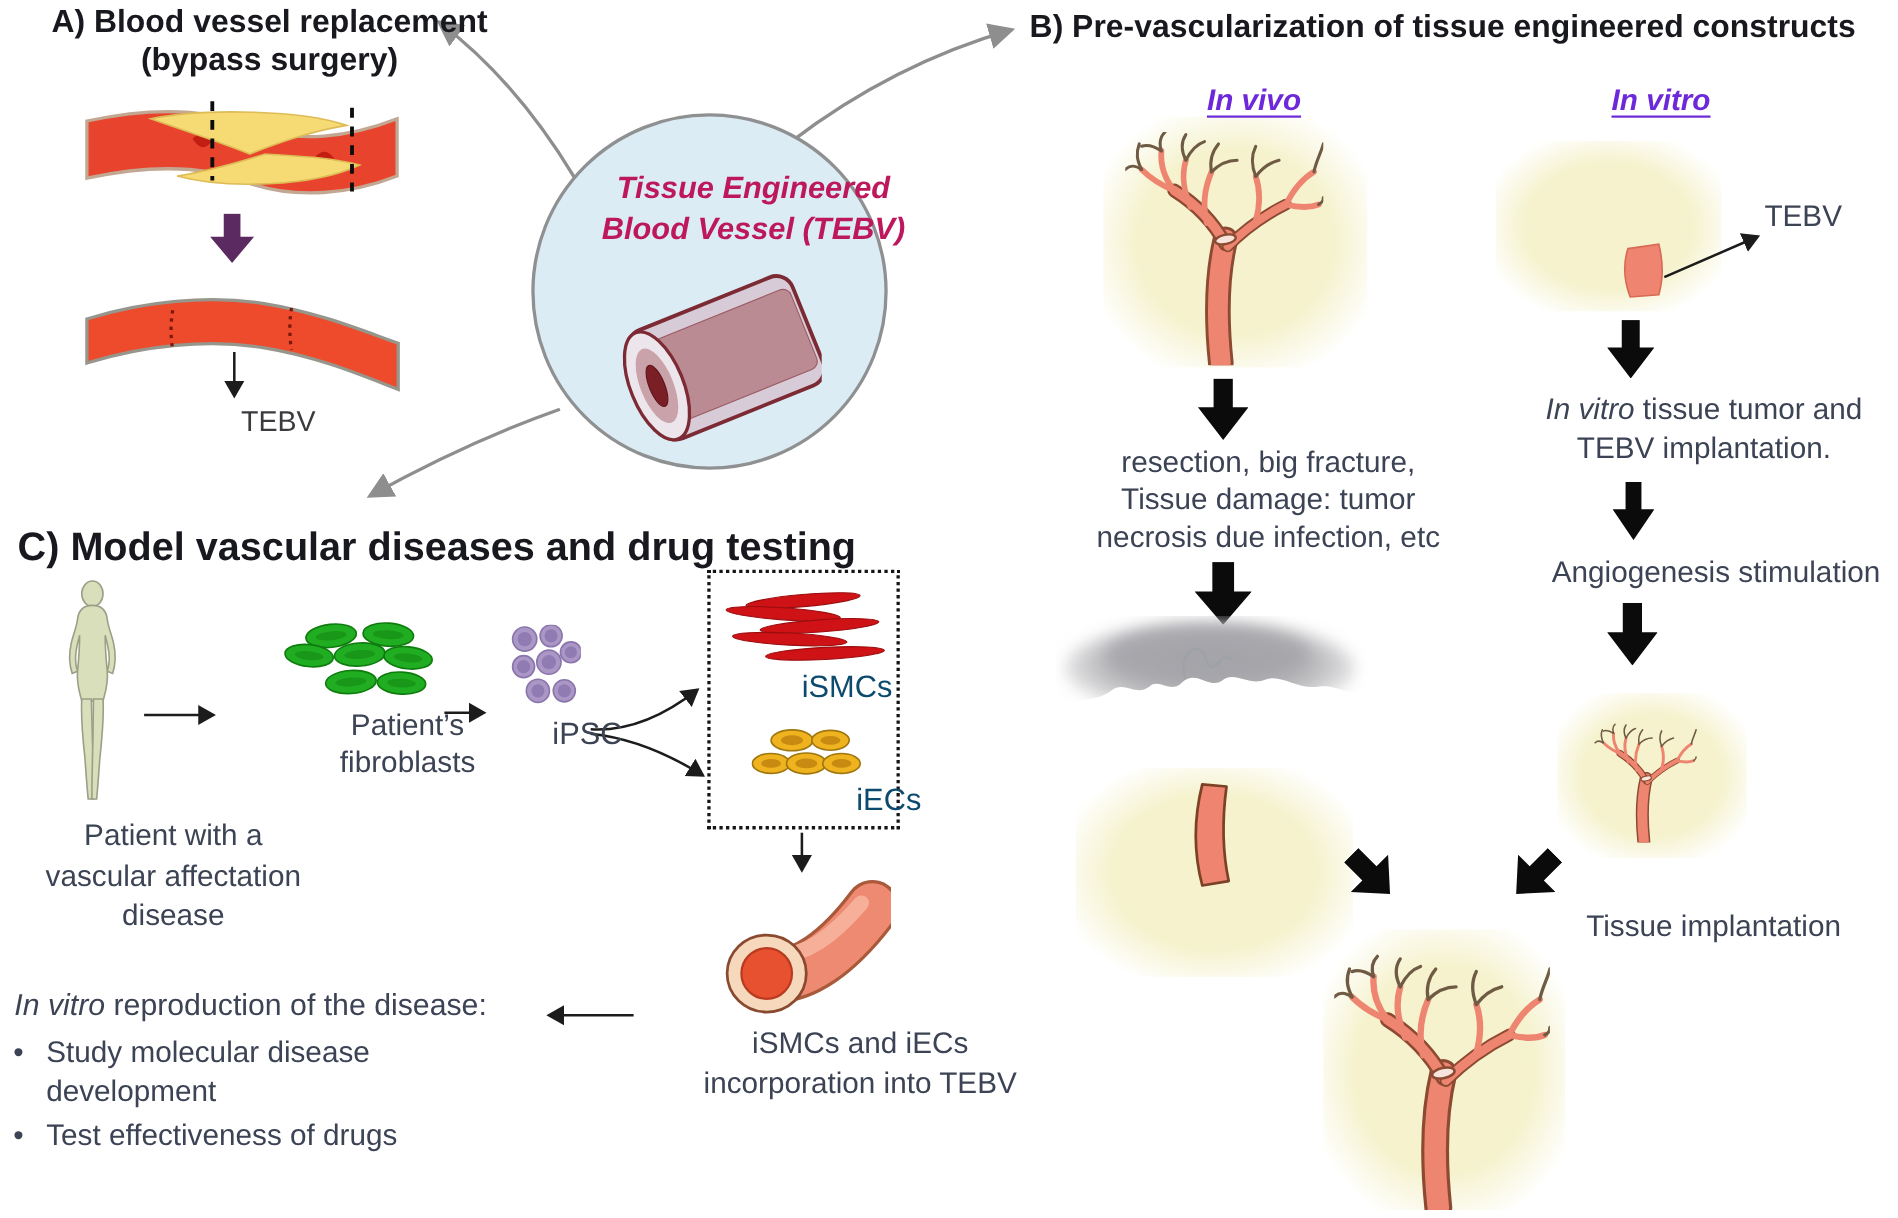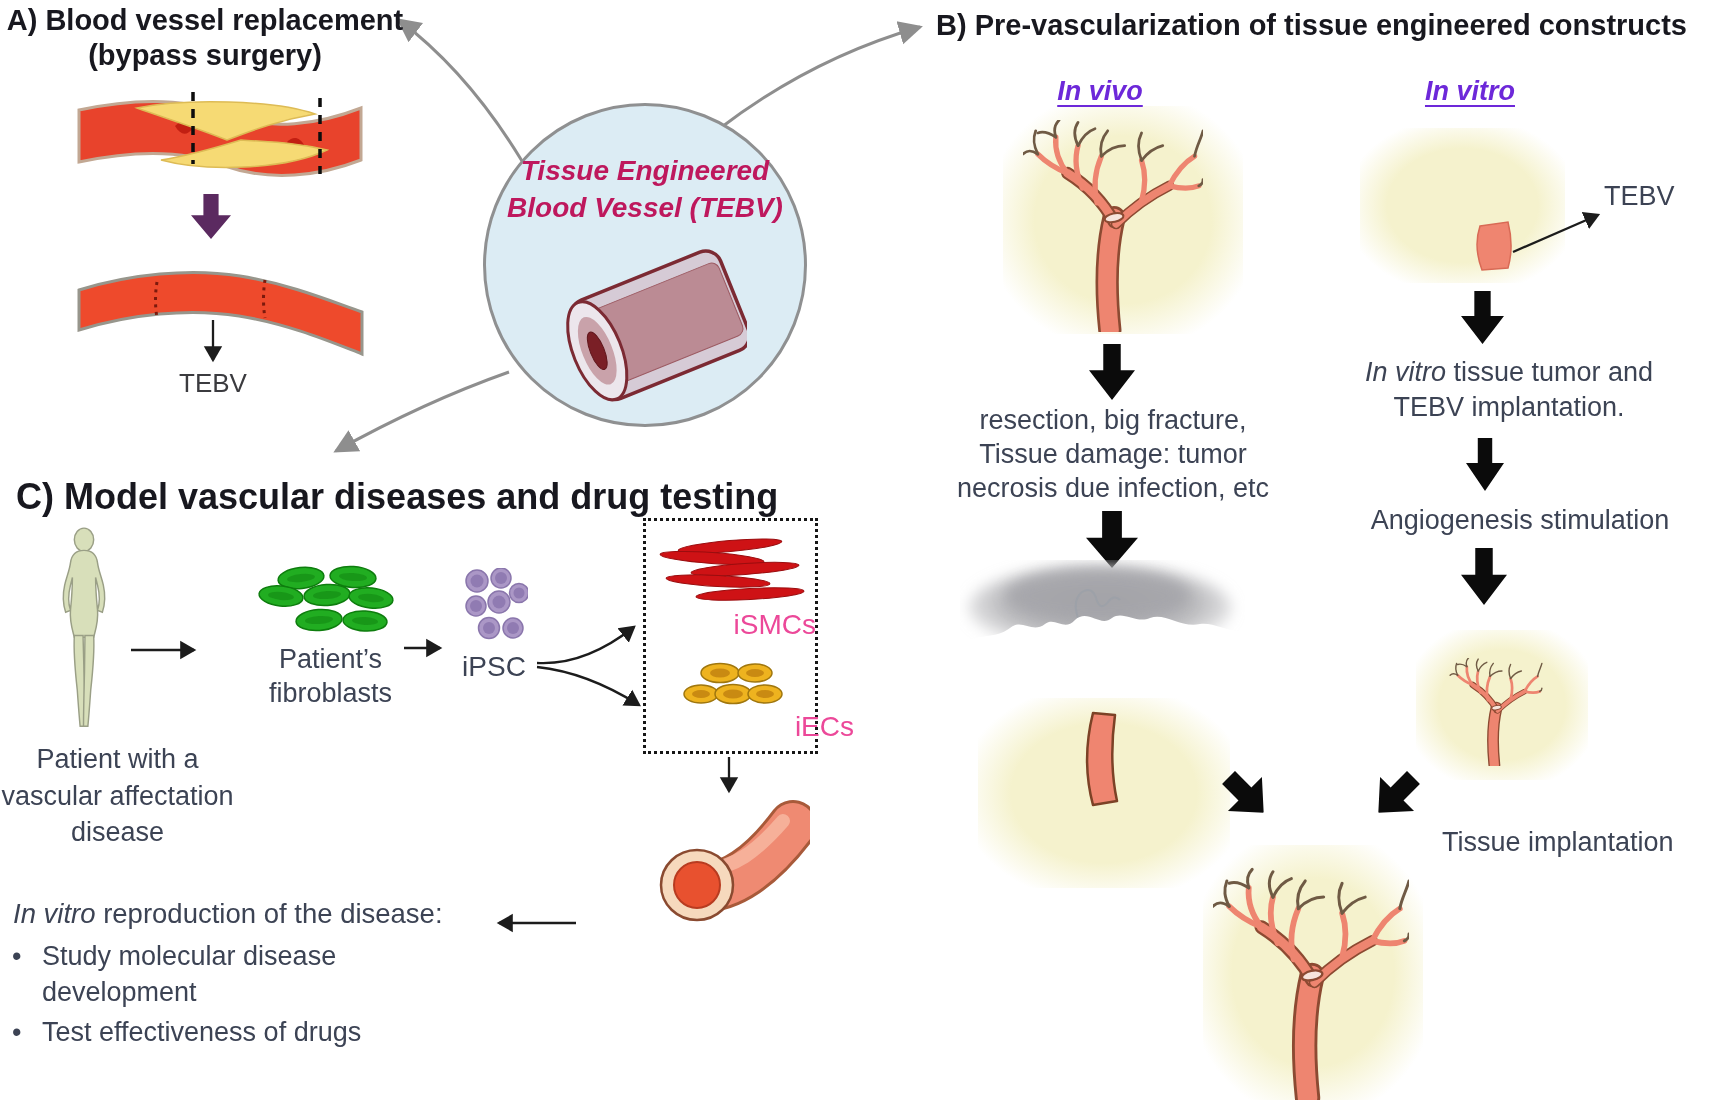--- a/index.html
+++ b/index.html
@@ -1,22 +1,22 @@
 <!DOCTYPE html>
 <html><head>
 <meta charset="utf-8">
 <style>
   html,body{margin:0;padding:0;background:#fff;}
   .canvas{position:relative;width:1725px;height:1107px;background:#ffffff;overflow:hidden;
           font-family:"Liberation Sans",sans-serif;}
   .abs{position:absolute;}
   .h{font-weight:bold;color:#18181f;font-size:29px;line-height:35px;white-space:nowrap;}
   .t{color:#3c4354;font-size:27px;line-height:34px;}
-  .c{text-align:center;}
-  .lblblue{color:#ec4899;font-size:28px;text-align:right;}
+  .c{text-align:center;margin-left:40px;}
+  .lblblue{color:#0c4a6e;font-size:28px;}
   .ital{font-style:italic;}
   .uhead{font-size:27px;font-style:italic;font-weight:600;color:#6d28d9;
          text-decoration:underline;text-decoration-thickness:2px;text-underline-offset:5px;}
   .circle{border-radius:50%;background:#dcecf4;border:3px solid #8f9091;box-sizing:border-box;}
   .ctext{font-size:28px;font-weight:bold;font-style:italic;color:#be185d;line-height:37px;}
   .glow{background:radial-gradient(ellipse at center,#f5f2cd 0%,#f5f2cd 52%,rgba(245,242,205,0) 82%);}
   .barrow{background:#0b0b0b;clip-path:polygon(31% 0,69% 0,69% 47%,100% 47%,50% 100%,0 47%,31% 47%);}
   .dotbox{border:3px dotted #161616;box-sizing:border-box;}
   .bullet{position:relative;padding-left:40px;max-width:330px;line-height:36px;margin-bottom:4px;}
   .bullet::before{content:"\2022";position:absolute;left:10px;top:0;}
@@ -333,20 +333,24 @@
   </svg>
   <div class="abs c lblblue" style="left:682px;top:711px;width:172px;">iECs</div>
 
   <svg class="abs" style="left:645px;top:795px;" width="165" height="135" viewBox="0 0 165 135">
     <path d="M52,92 C84,96 118,70 148,30" stroke="#a85a3a" stroke-width="50" fill="none" stroke-linecap="round"></path>
     <path d="M52,92 C84,96 118,70 148,30" stroke="#ef8a72" stroke-width="44" fill="none" stroke-linecap="round"></path>
     <path d="M60,74 C88,74 112,56 138,26" stroke="#f7b9a2" stroke-width="14" fill="none" stroke-linecap="round" opacity="0.8"></path>
     <ellipse cx="52" cy="90" rx="36" ry="35" fill="#f6d9bd" stroke="#8a4a30" stroke-width="2.5"></ellipse>
     <circle cx="52" cy="90" r="23" fill="#e8512f" stroke="#b83b20" stroke-width="2"></circle>
   </svg>
+  <div class="abs t c" style="left:563px;top:930px;width:358px;line-height:37px;">
+    <div>iSMCs and iECs</div>
+    <div>incorporation into TEBV</div>
+  </div>
 
   <div class="abs t" style="left:13px;top:897px;font-size:27.5px;white-space:nowrap;">
     <span class="ital">In vitro</span><span> reproduction of the disease:</span>
   </div>
   <div class="abs t" style="left:2px;top:938px;">
     <div class="bullet">Study molecular disease development</div>
     <div class="bullet">Test effectiveness of drugs</div>
   </div>
 
 </div>

